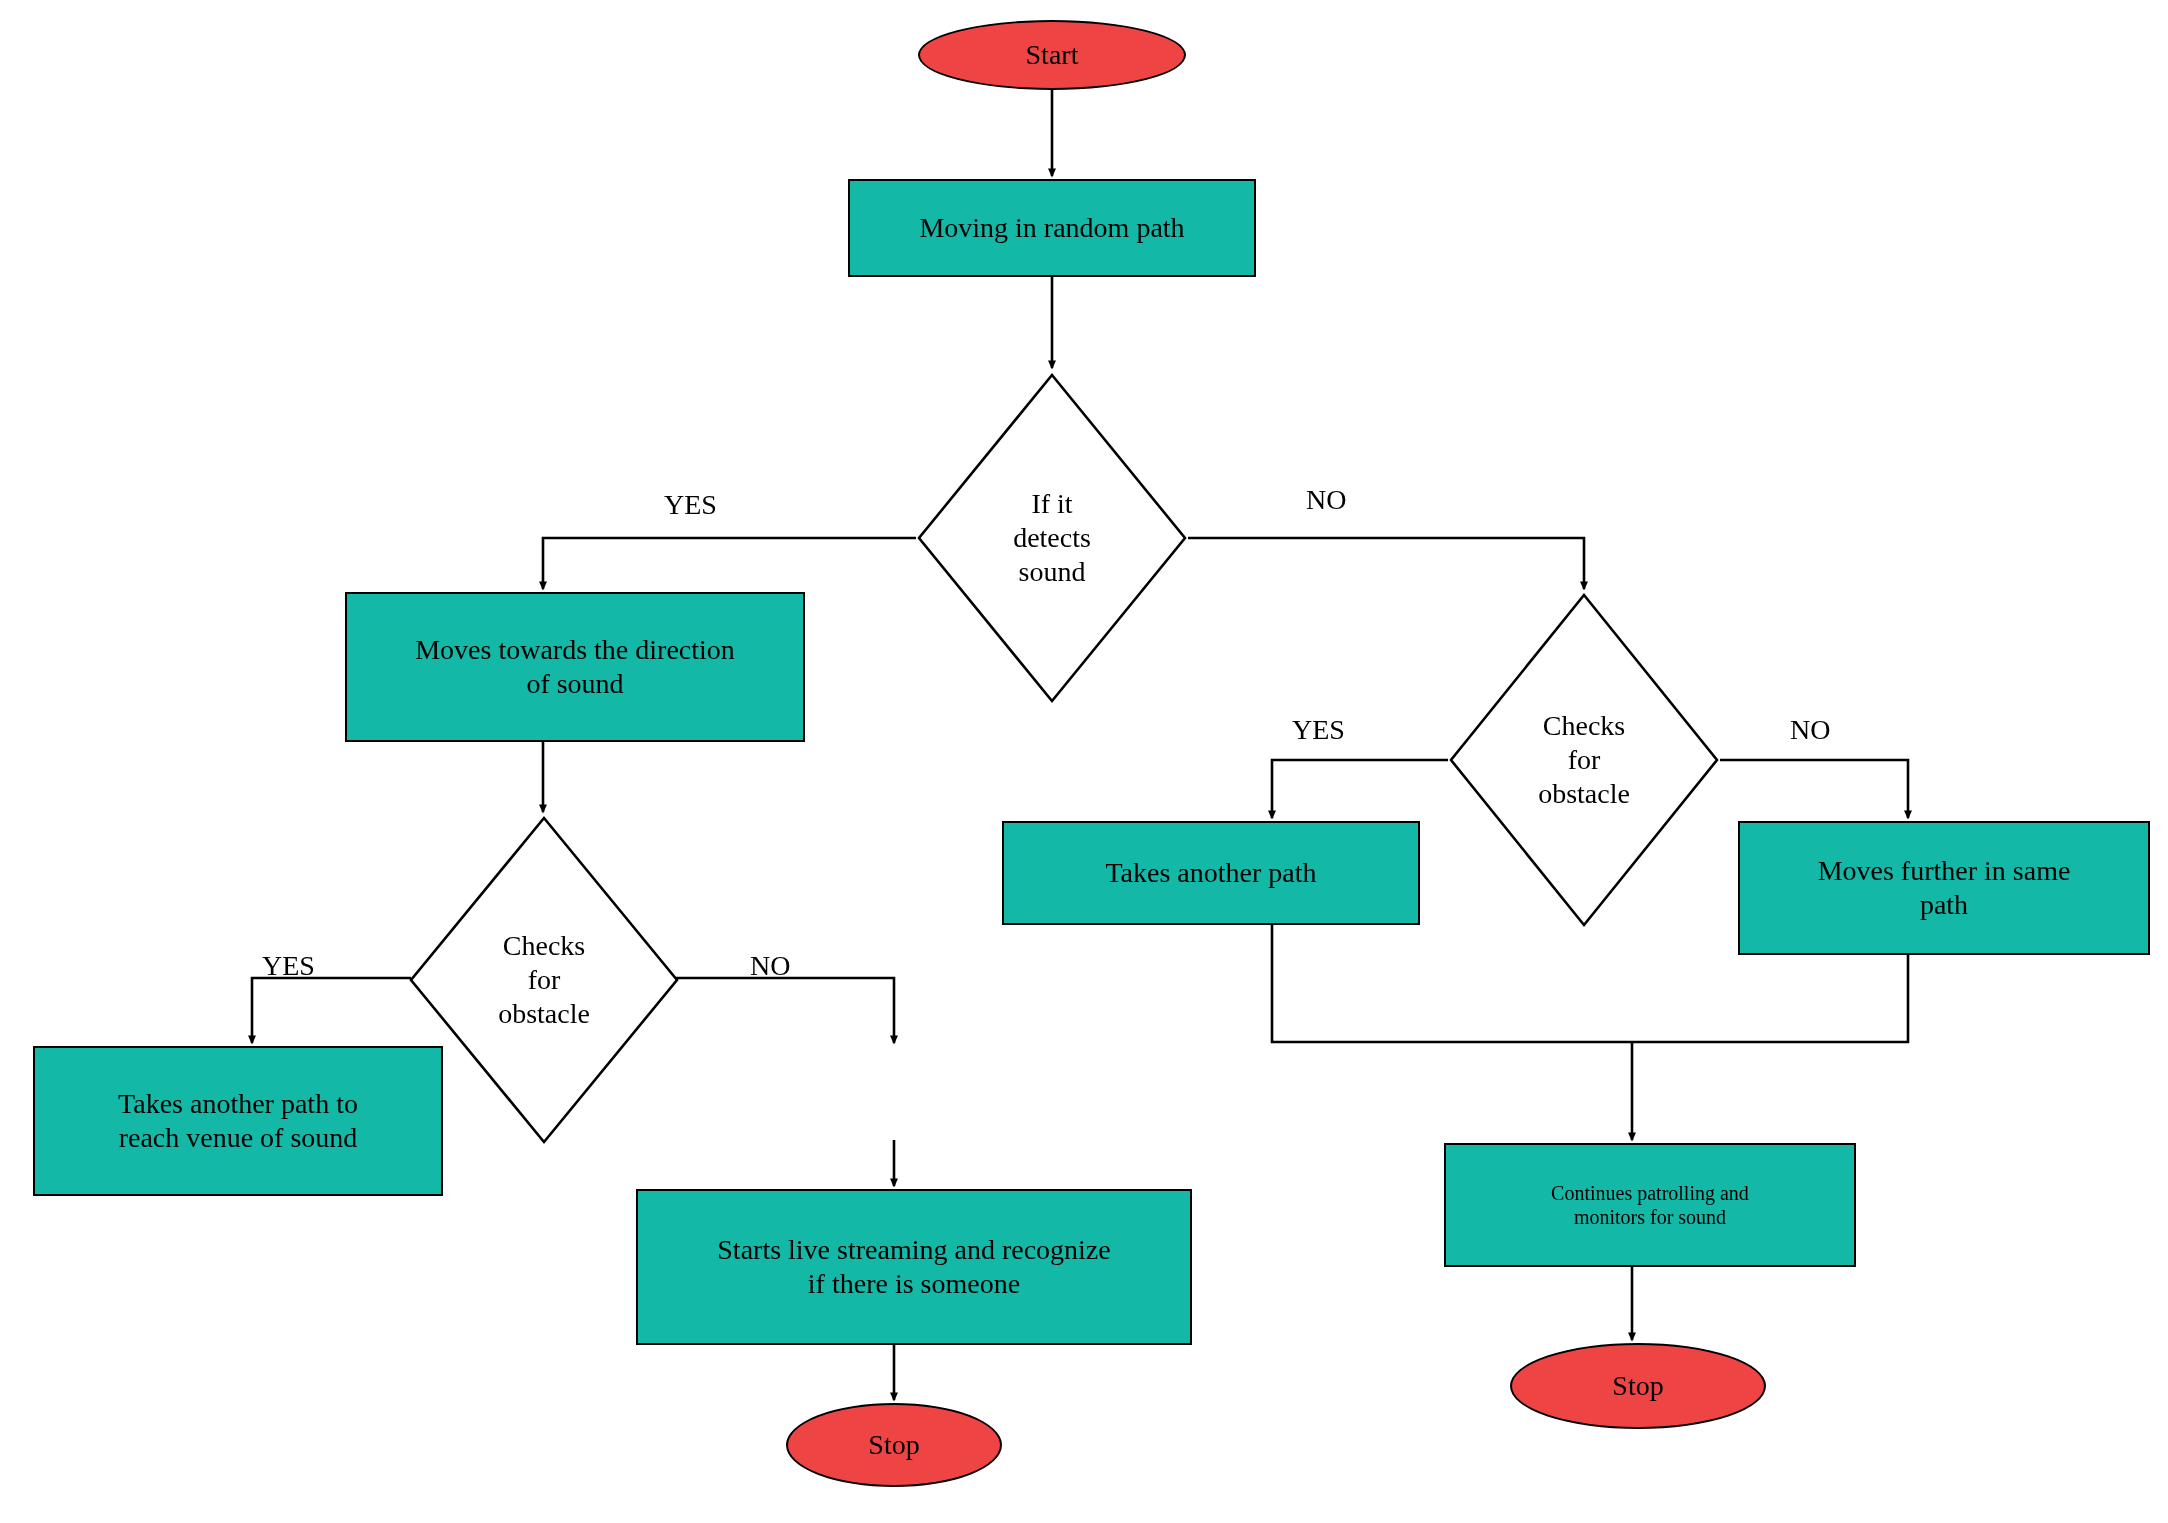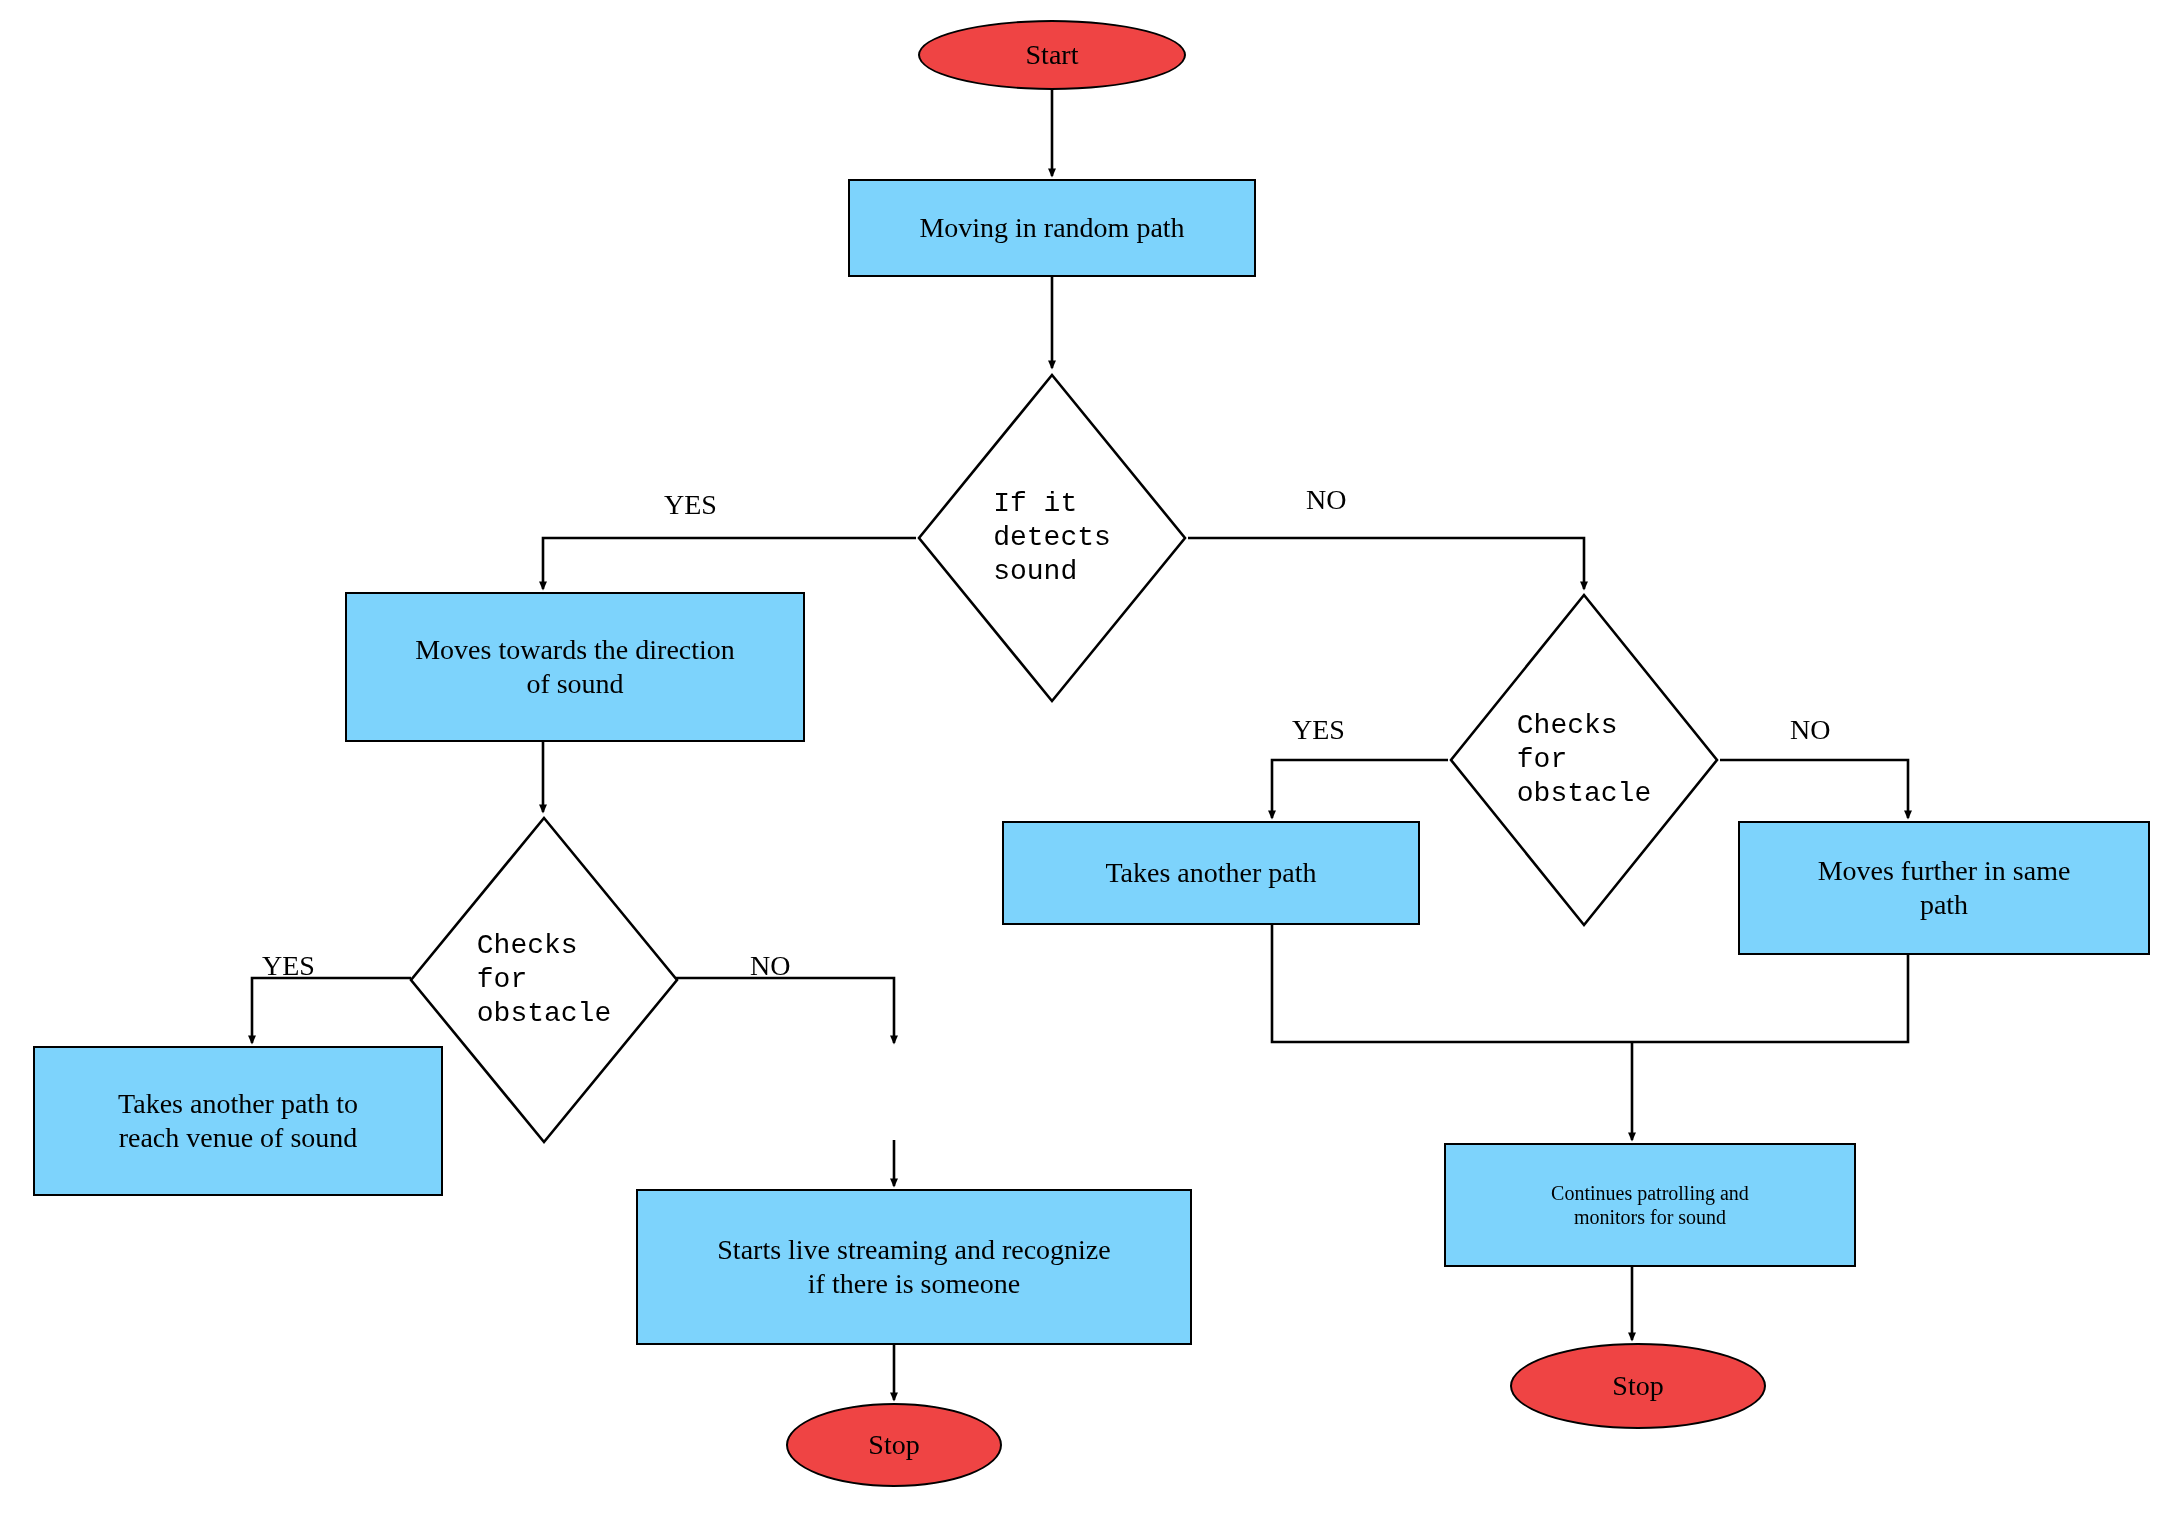--- a/index.html
+++ b/index.html
@@ -20,21 +20,21 @@
     box-sizing: border-box;
     display: flex;
     align-items: center;
     justify-content: center;
     text-align: center;
     color: #000000;
     line-height: 1.22;
   }
   .box {
     border: 2.5px solid #000000;
-    background: #7dd3fc;
+    background: #14b8a6;
     padding: 4px 18px;
   }
   .terminator {
     border: 2.5px solid #000000;
     border-radius: 50%;
     background: #ef4444;
     text-align: center;
   }
   .diamond-wrap {
     position: absolute;
@@ -48,24 +48,23 @@
   }
   .diamond-label {
     position: absolute;
     left: 0;
     top: 0;
     width: 100%;
     height: 100%;
     display: flex;
     align-items: center;
     justify-content: center;
-    text-align: left;
+    text-align: center;
     line-height: 1.22;
     color: #000000;
-    font-family: Liberation Mono, monospace;
   }
   .edge-label {
     position: absolute;
     color: #000000;
     white-space: nowrap;
     margin-top: 44px;
   }
   svg.links {
     position: absolute;
     left: 0;

